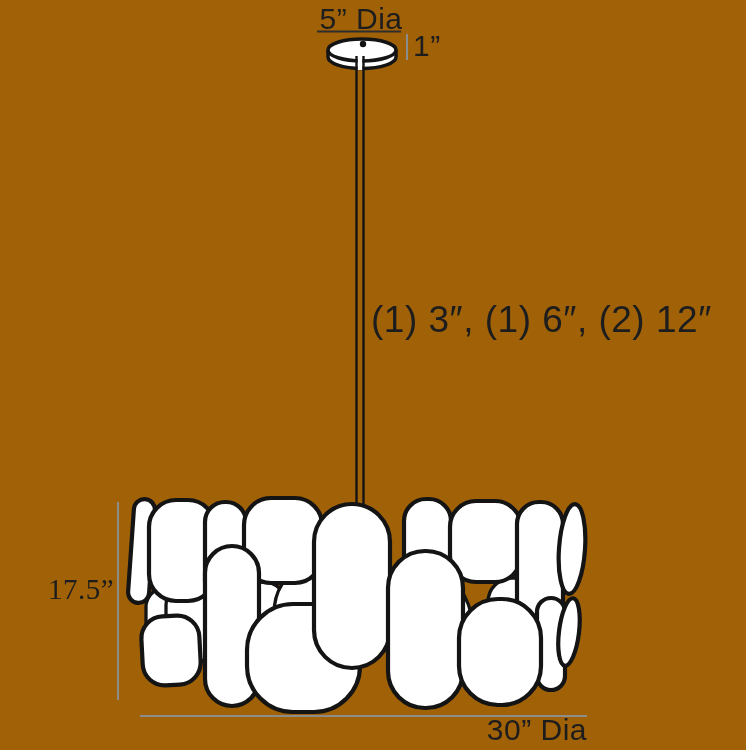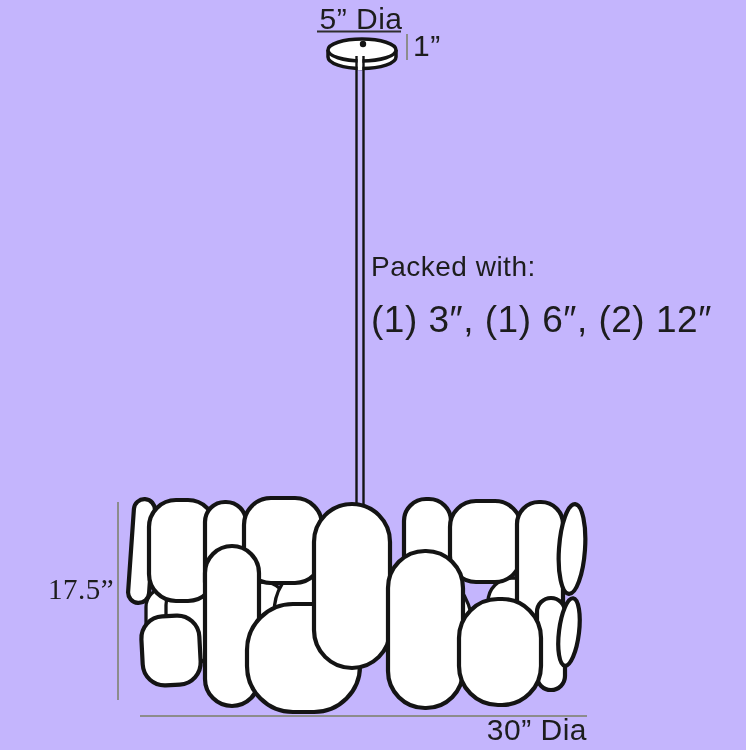--- a/index.html
+++ b/index.html
@@ -4,21 +4,21 @@
 <style>
   html, body {
     margin: 0;
     padding: 0;
     background: #ffffff;
   }
   .stage {
     position: relative;
     width: 746px;
     height: 750px;
-    background: #c4b5fd;
+    background: #a16207;
     font-family: "Liberation Sans", "DejaVu Sans", sans-serif;
     color: #1d1d1d;
     overflow: hidden;
   }
   .artwork {
     position: absolute;
     left: 0;
     top: 0;
   }
   .lbl {
@@ -99,20 +99,19 @@
       <line x1="407" y1="34" x2="407" y2="60" stroke="#8c8c8c" stroke-width="2"></line>
       <line x1="118" y1="502" x2="118" y2="700" stroke="#8c8c8c" stroke-width="2"></line>
       <line x1="140" y1="716" x2="587" y2="716" stroke="#8c8c8c" stroke-width="2"></line>
     </g>
   </svg>
 
   <div class="lbl lbl-canopy-dia">5” Dia</div>
 
   <div class="lbl lbl-canopy-h">1”</div>
 
-  <div class="lbl lbl-packed-title">Packed with:</div>
 
   <div class="lbl lbl-packed-items">(1) 3″, (1) 6″, (2) 12″</div>
 
   <div class="lbl lbl-height">17.5”</div>
 
   <div class="lbl lbl-bottom-dia">30” Dia</div>
 </div>
 
 </body></html>

